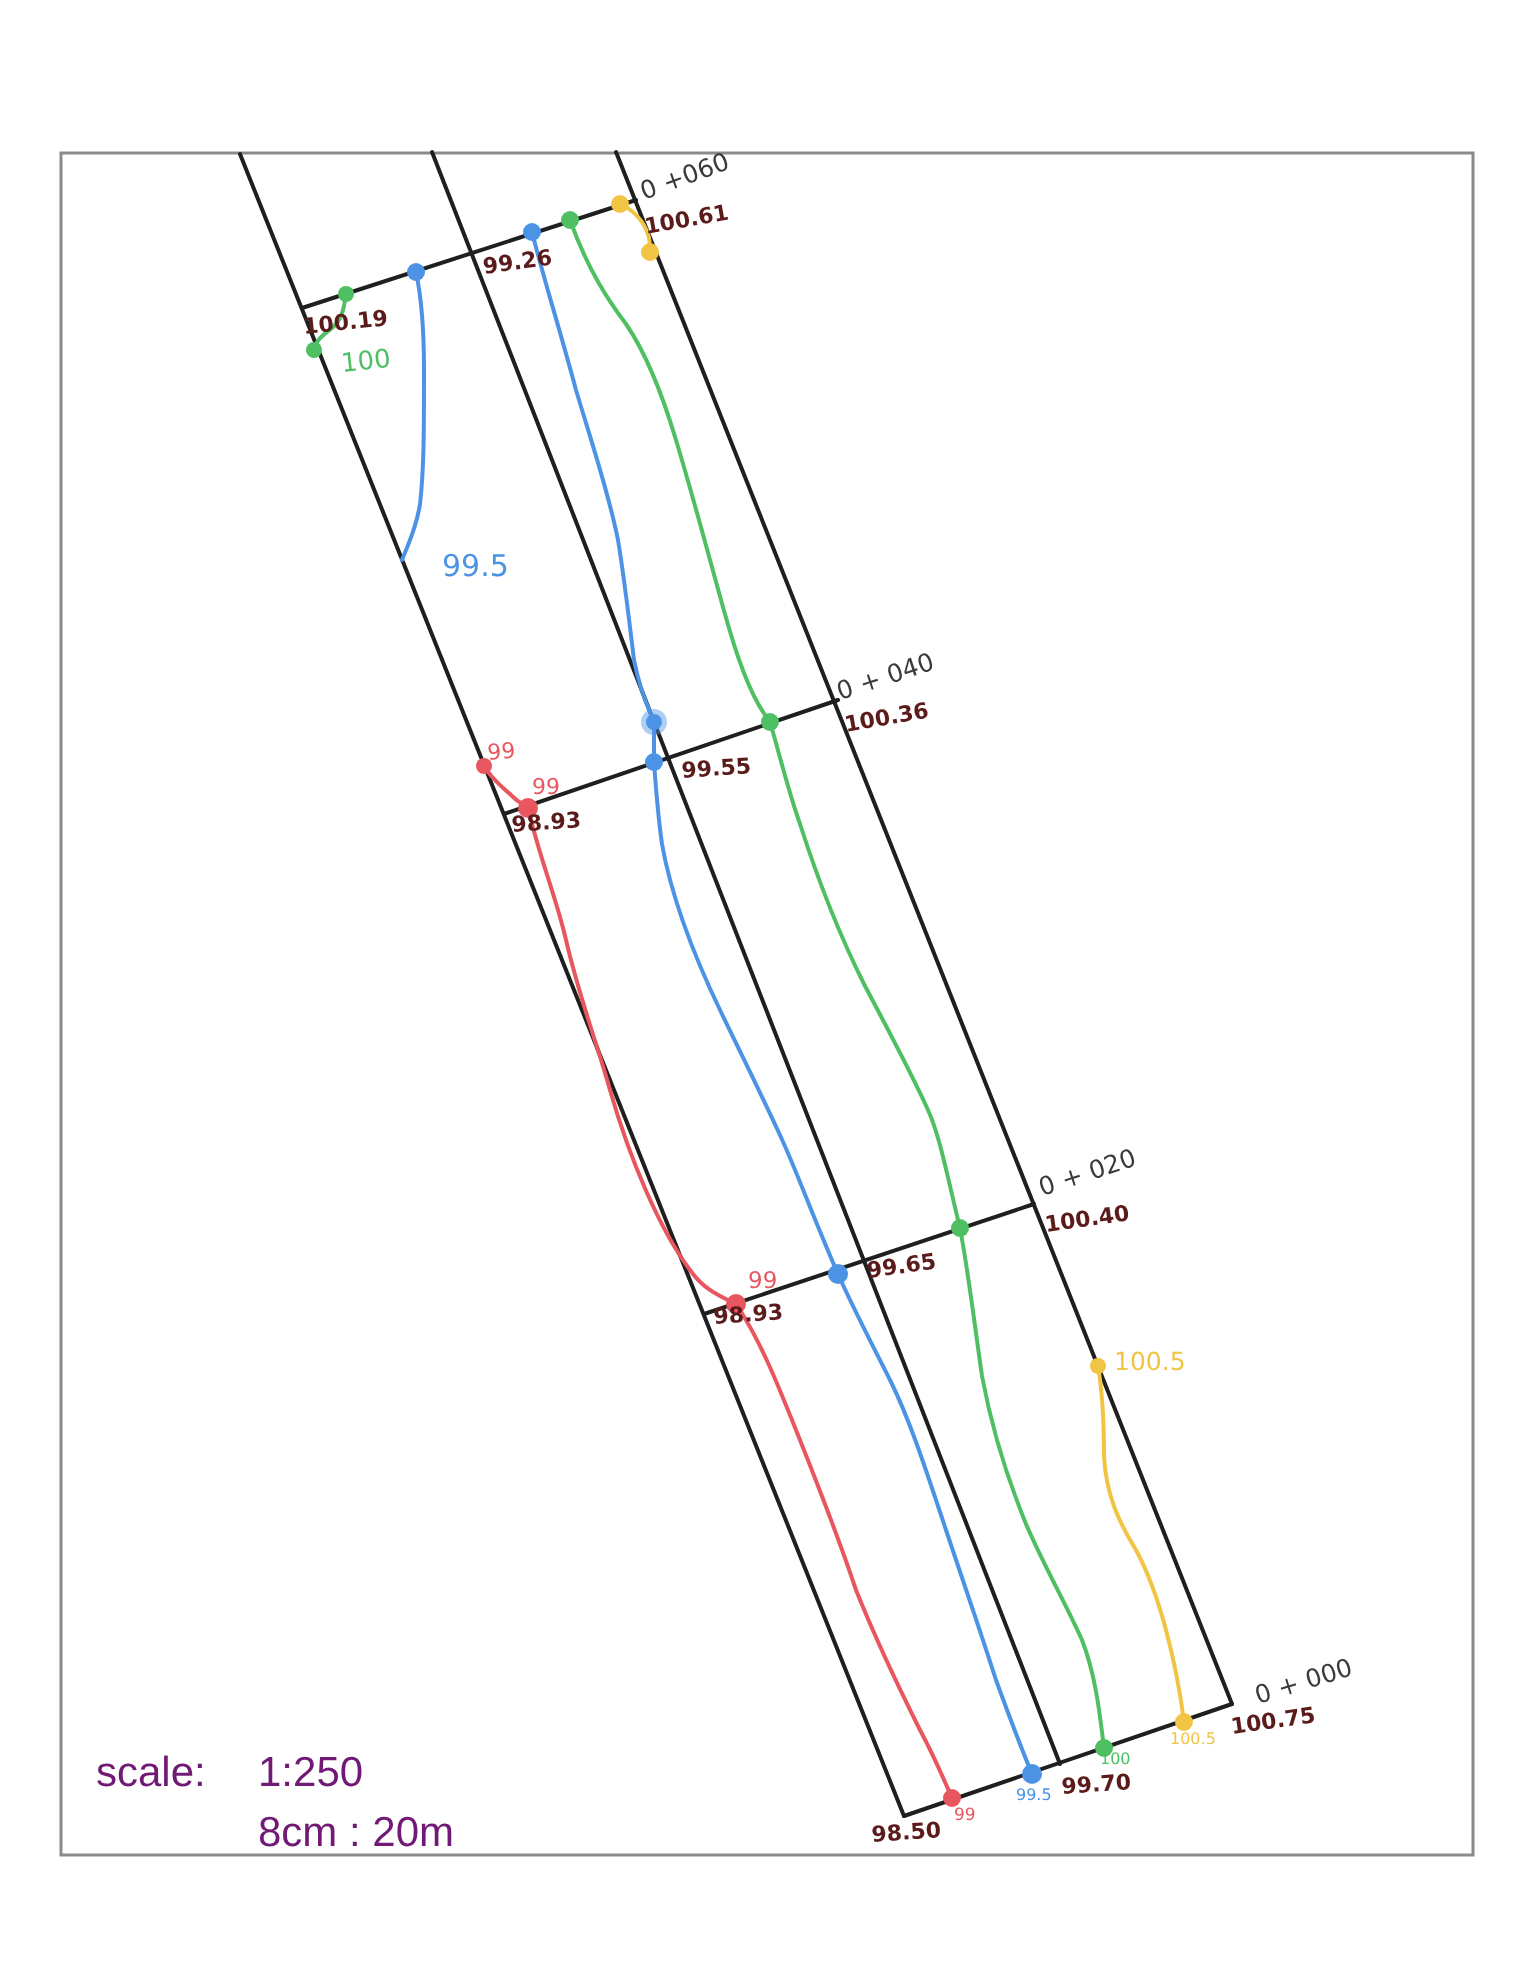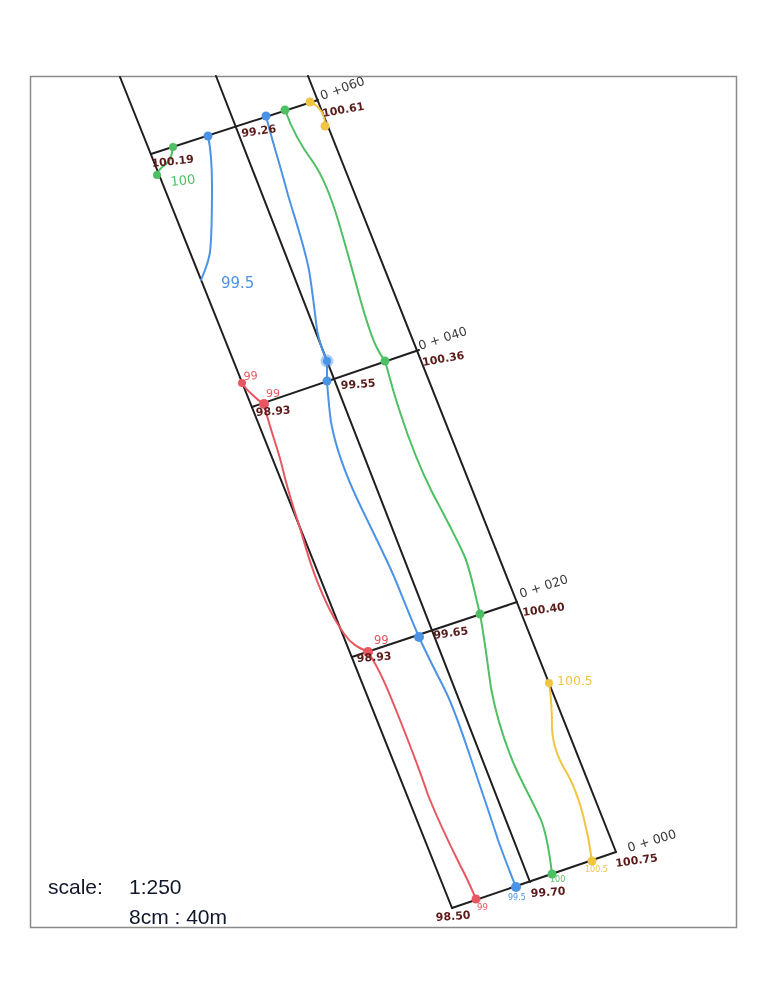--- a/index.html
+++ b/index.html
@@ -2,21 +2,21 @@
 <html><head>
 <meta charset="utf-8">
 <style>
   html,body{margin:0;padding:0;background:#ffffff;}
   body{width:768px;height:994px;overflow:hidden;font-family:"Liberation Sans",sans-serif;}
   .sheet{position:relative;width:768px;height:994px;background:#ffffff;}
   svg{position:absolute;left:0;top:0;display:block;}
   .hw{font-family:"DejaVu Sans",sans-serif;}
   .typed{font-family:"Liberation Sans",sans-serif;}
   .elev{font-weight:700;}
-  .scale-note{position:absolute;left:48px;top:872px;color:#0f172a;font-size:21px;line-height:30px;}
+  .scale-note{position:absolute;left:48px;top:872px;color:#701a75;font-size:21px;line-height:30px;}
   .scale-note .row{display:flex;}
   .scale-note .row span:first-child{width:81px;display:inline-block;}
 </style>
 </head>
 <body>
 
 <div class="sheet">
 <svg width="768" height="994" viewBox="0 0 768 994">
 
   <rect x="30.5" y="76.5" width="706" height="851" fill="#ffffff" stroke-width="1.5" stroke="#8a8a8a"></rect>
@@ -122,16 +122,16 @@
   </g>
 </svg>
 
 <div class="scale-note typed">
   <div class="row">
     <span>scale:</span>
     <span>1:250</span>
   </div>
   <div class="row">
     <span></span>
-    <span>8cm : 40m</span>
+    <span>8cm : 20m</span>
   </div>
 </div>
 </div>
 
 </body></html>

